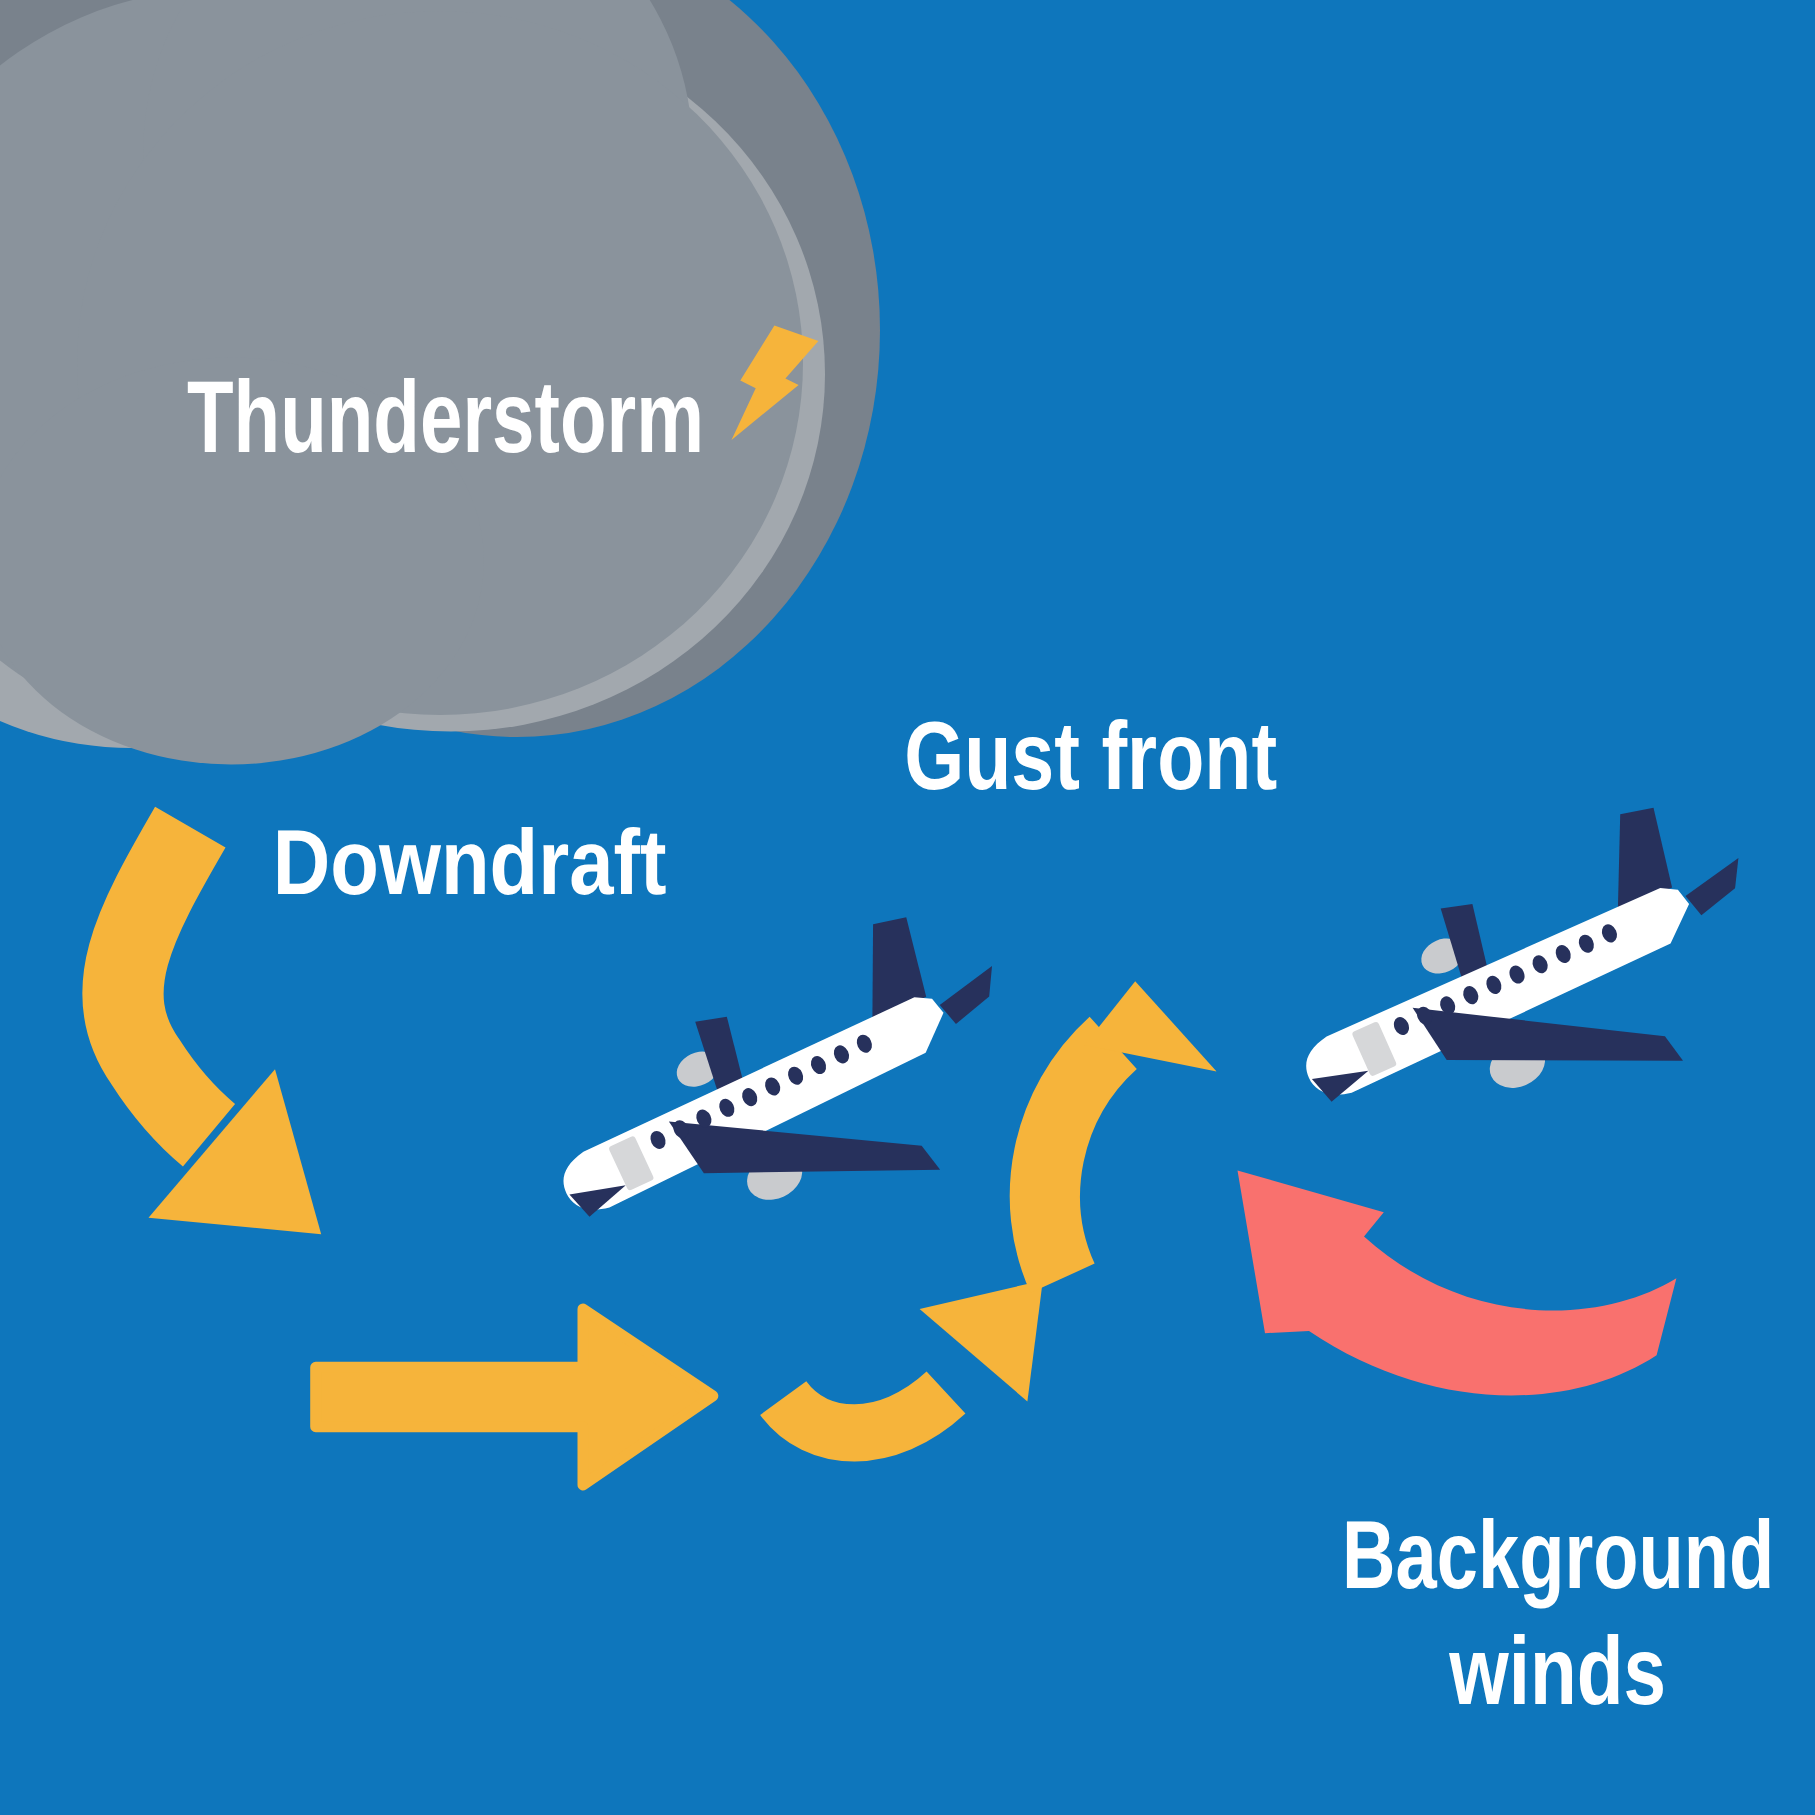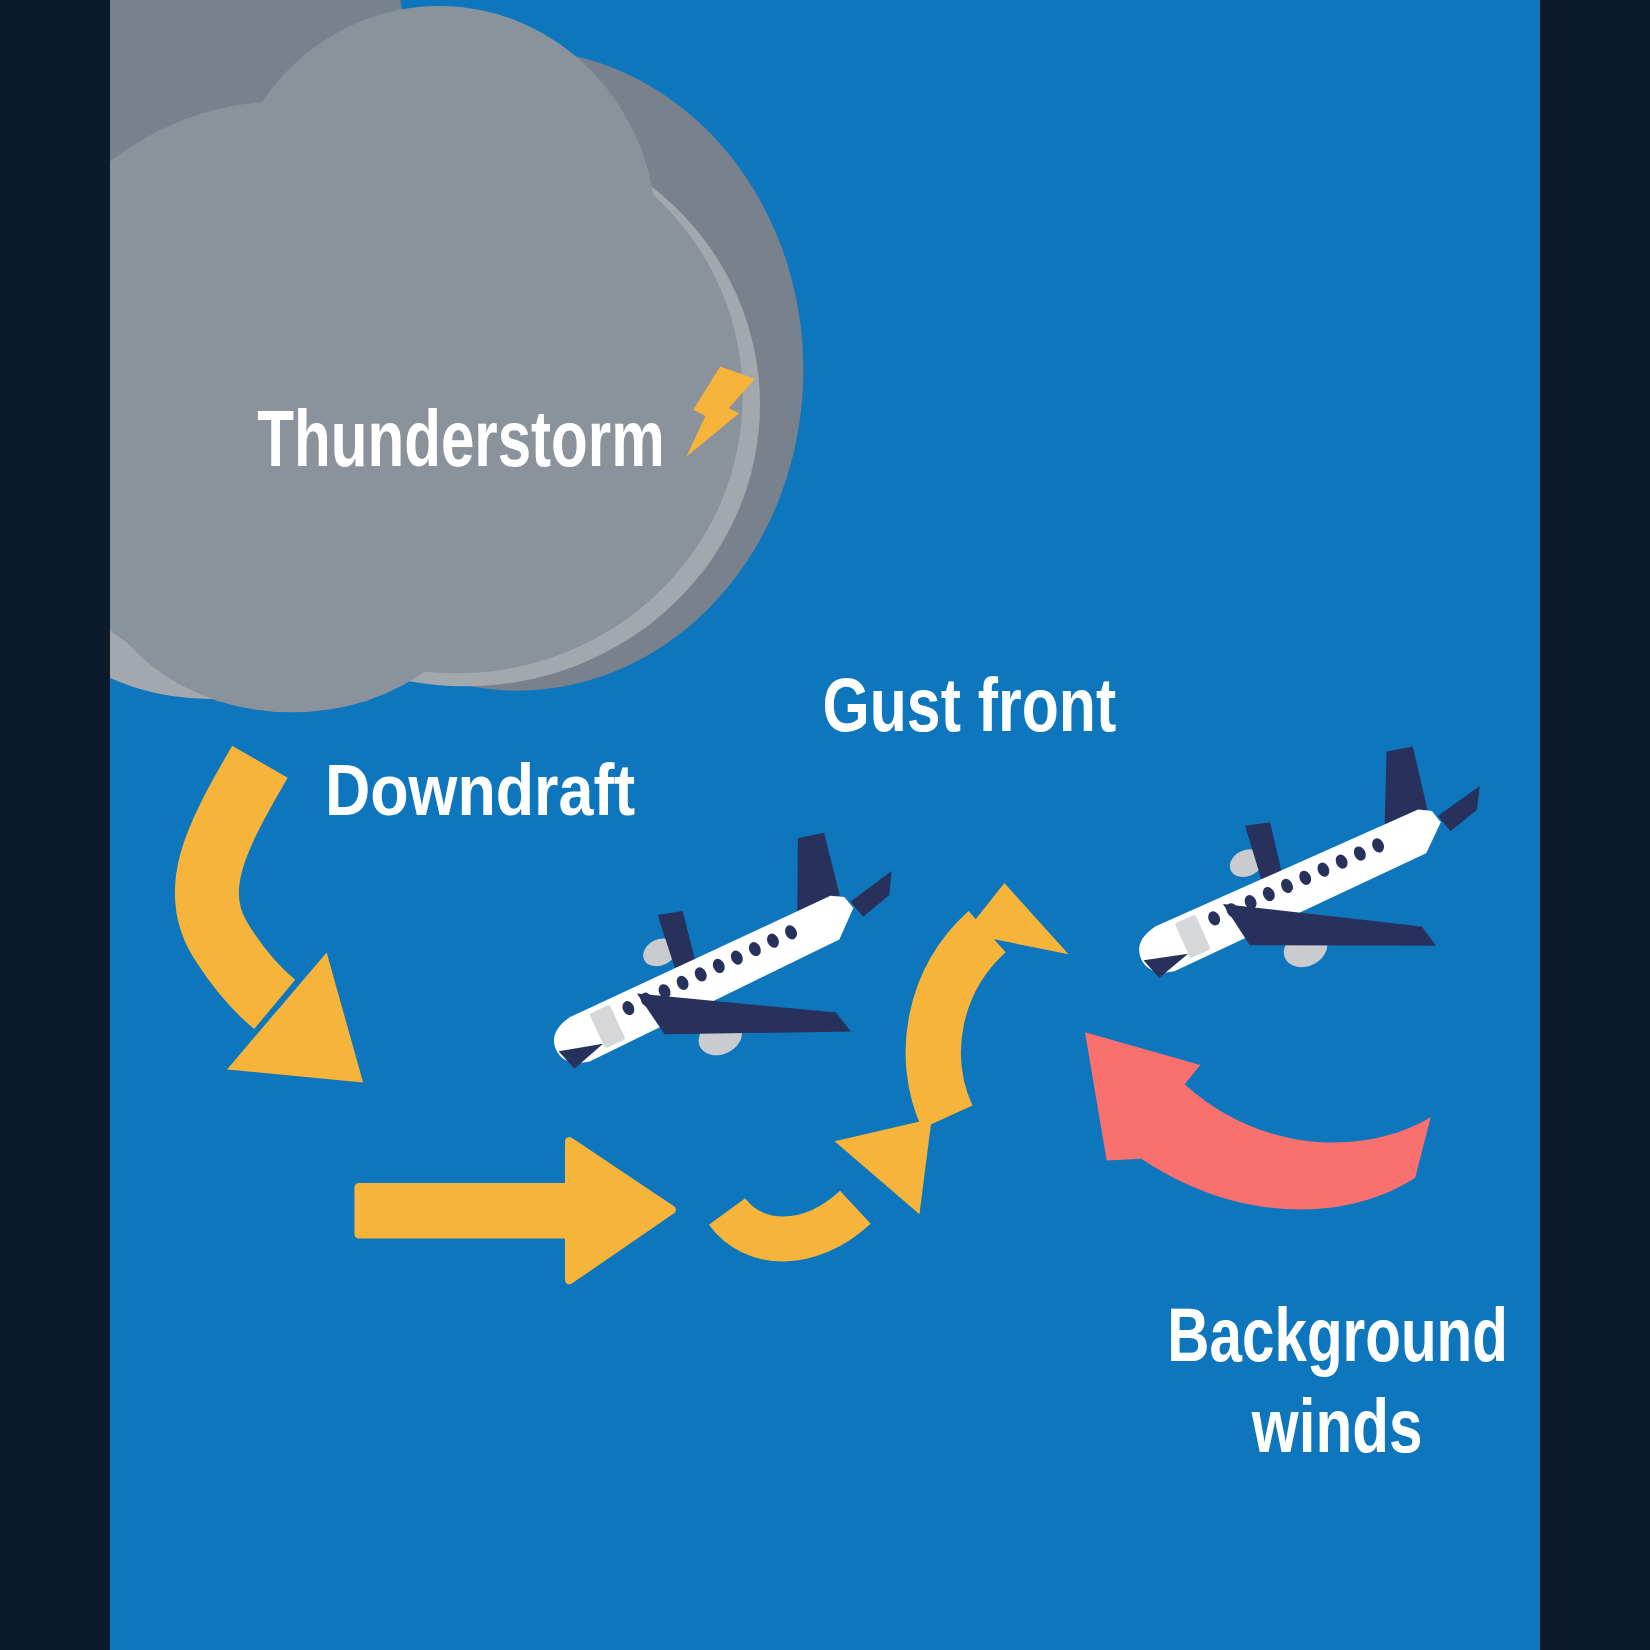--- a/index.html
+++ b/index.html
@@ -1,18 +1,18 @@
 <!DOCTYPE html>
 <html style="--background: #0E76BC; --arrow-yellow: #F6B43B; --wind-red: #F9716E; --plane-navy: #27315C; --plane-white: #FFFFFF; --cloud-dark: #79828C; --cloud-mid: #8A939C; --cloud-light: #A2A8AE; --detail-gray: #D6D7D9; --engine-gray: #C9CBCE; --text-white: #FFFFFF;"><head>
 <meta charset="utf-8">
 <style>
   html,body{margin:0;padding:0;background:#0b1b2b;}
   .stage{
     position:relative;
-    width:1430px;height:1650px;
+    width:1650px;height:1650px;
     margin:0 auto;
     overflow:hidden;
     background:var(--background,#0E76BC);
     font-family:"Liberation Sans", sans-serif;
   }
   svg{display:block;width:100%;height:100%;}
   text{
     font-family:"Liberation Sans","DejaVu Sans",sans-serif;
     font-weight:bold;
     fill:var(--text-white,#FFFFFF);

